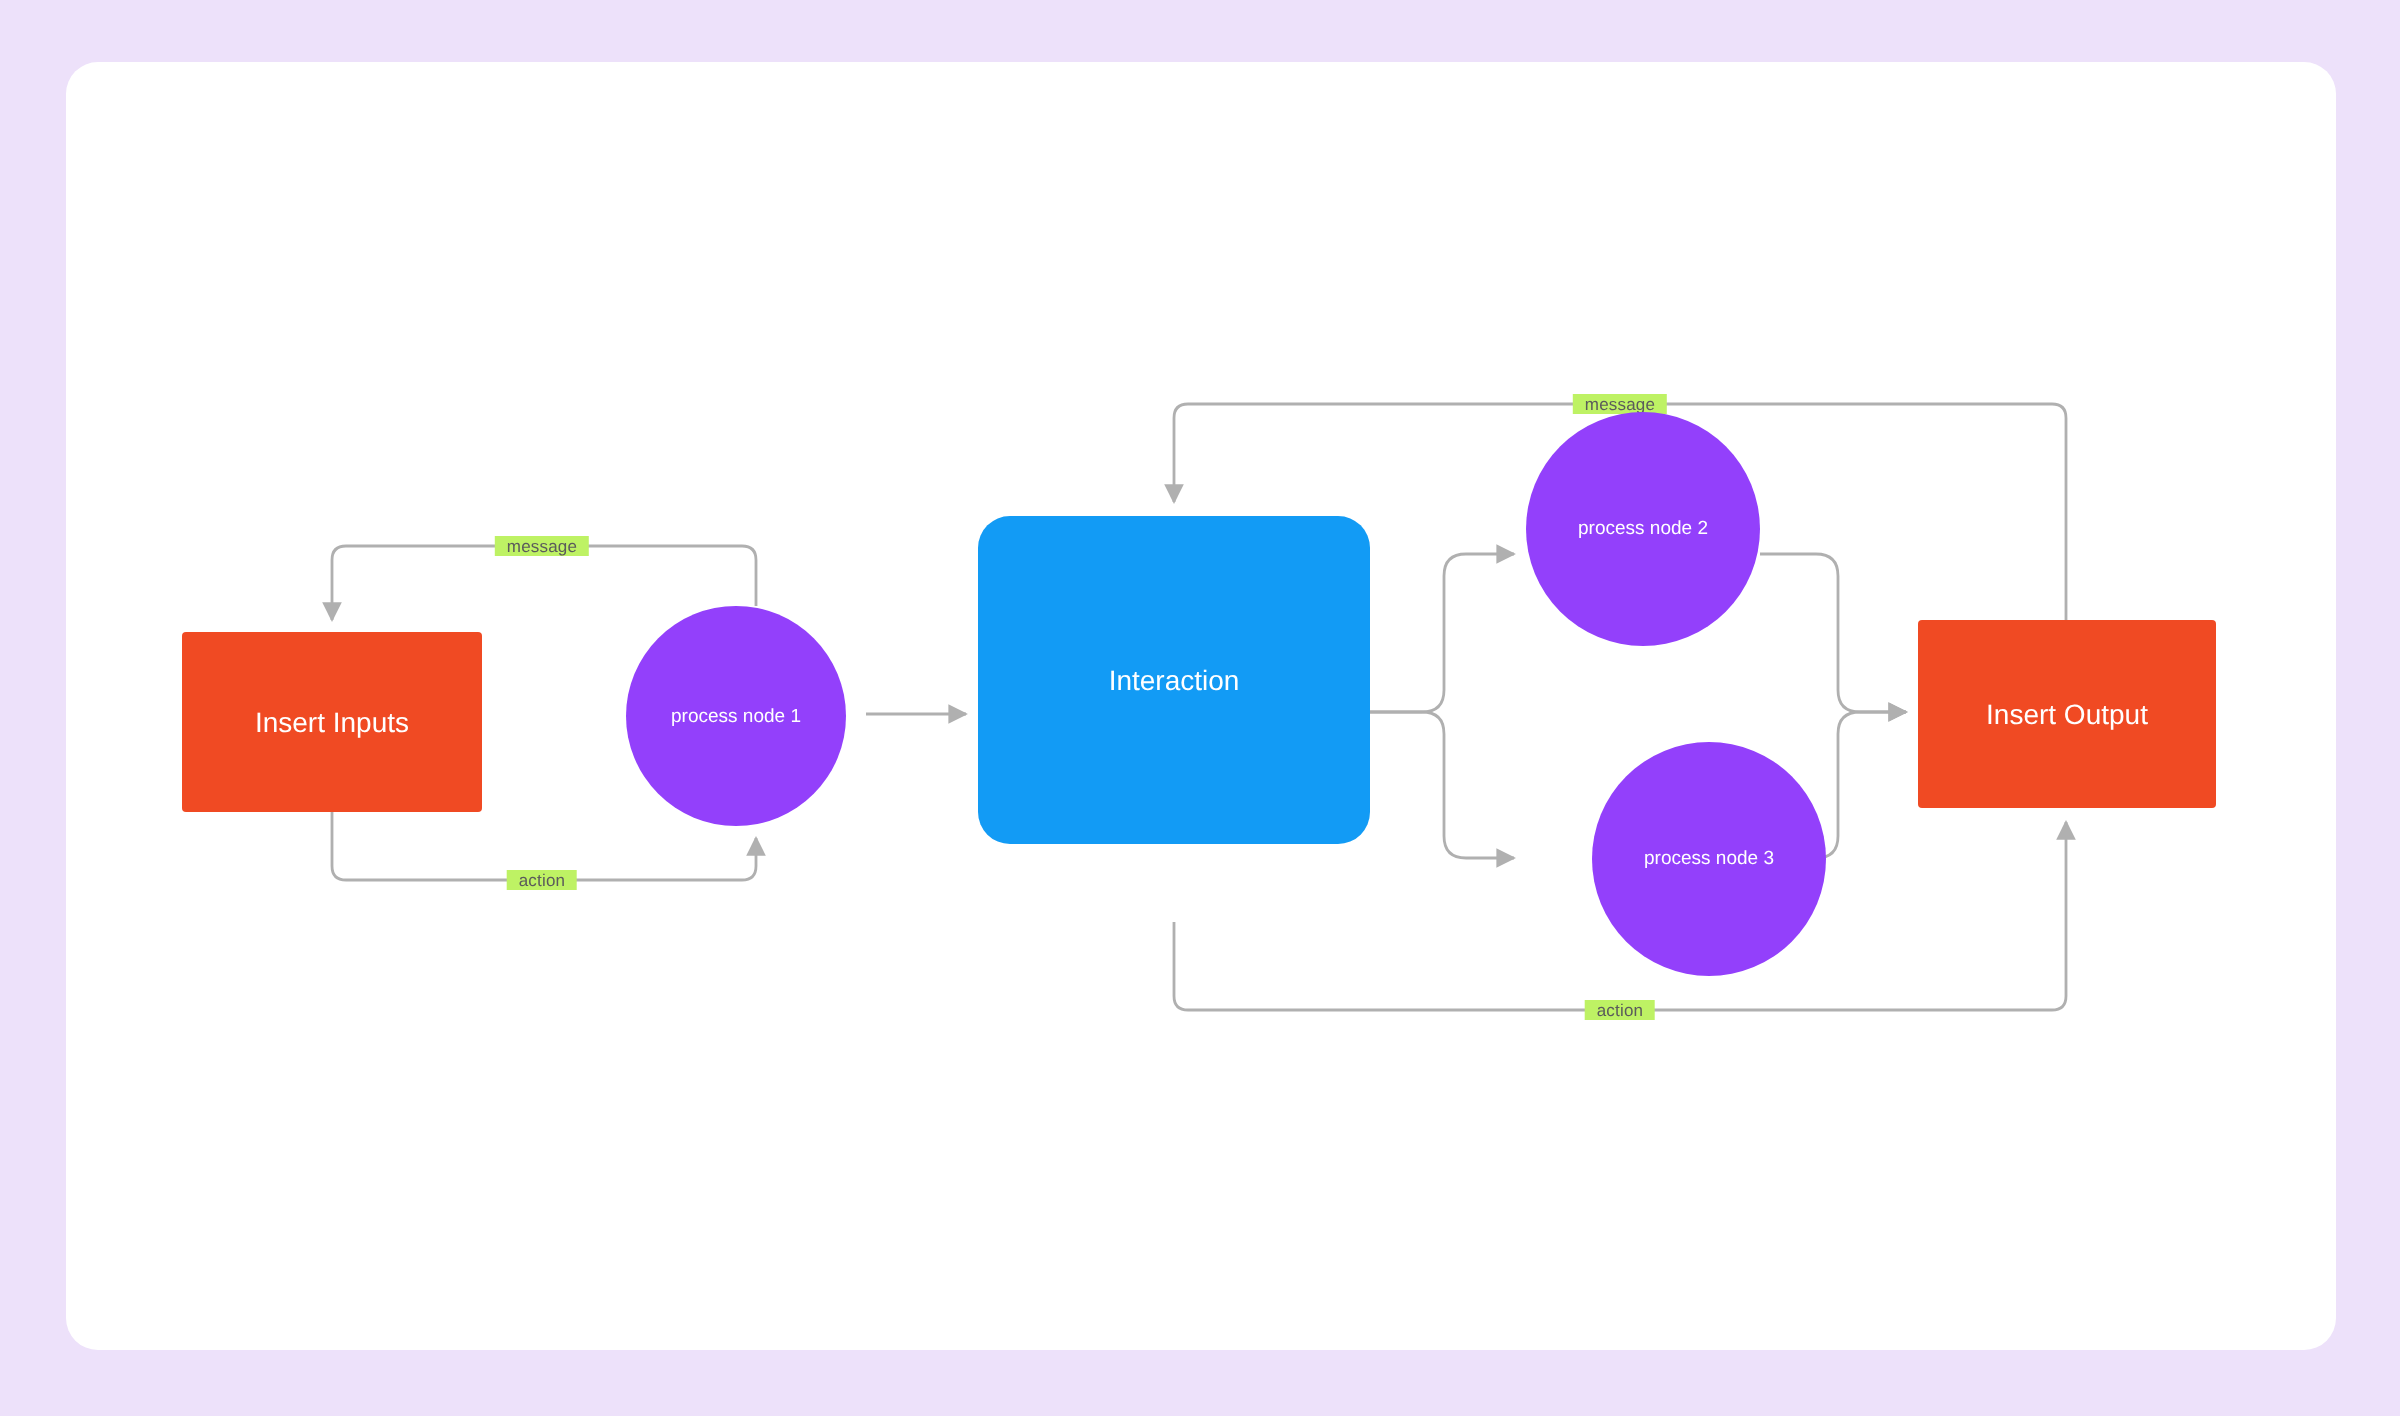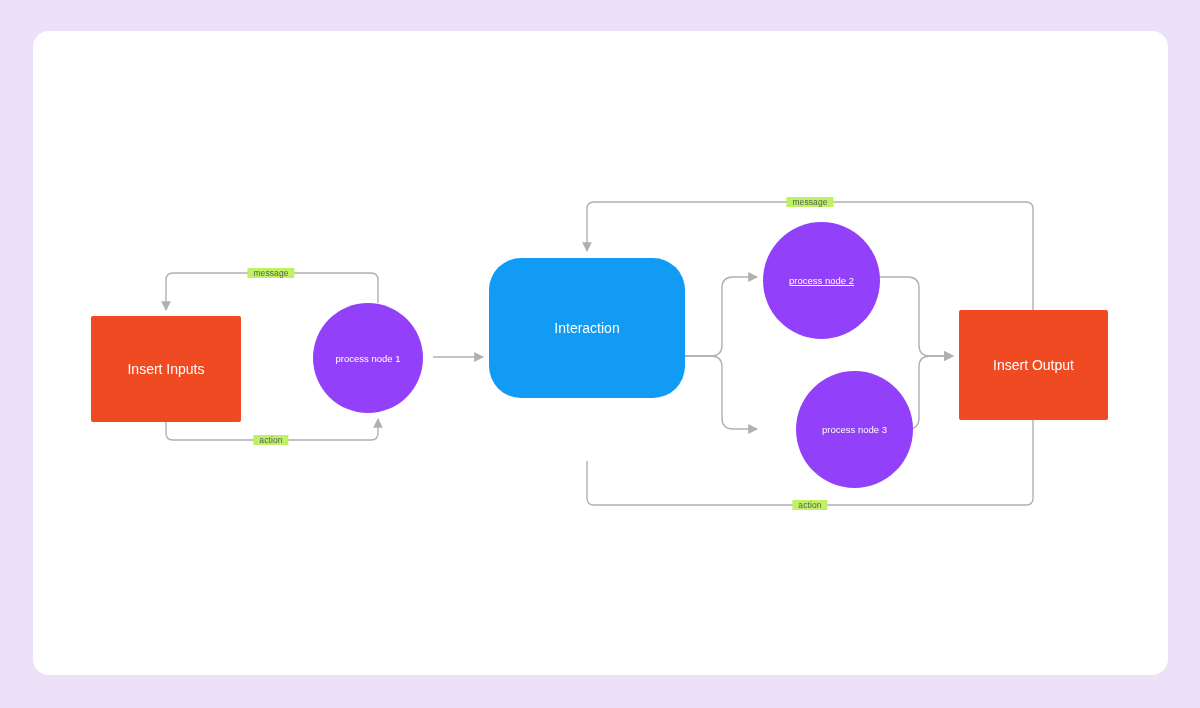--- a/index.html
+++ b/index.html
@@ -42,60 +42,59 @@
     align-items: center;
     justify-content: center;
     box-sizing: border-box;
     color: #ffffff;
     text-align: center;
   }
   .node-rect-input {
     left: 91px;
     top: 316px;
     width: 150px;
-    height: 106px;
+    height: 90px;
     background: #f04a23;
     border-radius: 2px;
     font-size: 14px;
   }
   .node-rect-output {
     left: 959px;
     top: 310px;
     width: 149px;
-    height: 110px;
+    height: 94px;
     background: #f04a23;
     border-radius: 2px;
     font-size: 14px;
   }
   .node-interaction {
     left: 489px;
     top: 258px;
     width: 196px;
-    height: 140px;
+    height: 164px;
     background: #129bf5;
-    border-radius: 32px;
+    border-radius: 16px;
     font-size: 14px;
   }
   .node-circle {
     border-radius: 50%;
     background: #9340fb;
     font-size: 9.5px;
   }
   .node-circle-1 {
     left: 313px;
     top: 303px;
     width: 110px;
     height: 110px;
   }
   .node-circle-2 {
     left: 763px;
-    top: 222px;
+    top: 206px;
     width: 117px;
     height: 117px;
-    text-decoration: underline;
   }
   .node-circle-3 {
     left: 796px;
     top: 371px;
     width: 117px;
     height: 117px;
   }
   .edge-label {
     position: absolute;
     font-size: 8.5px;

